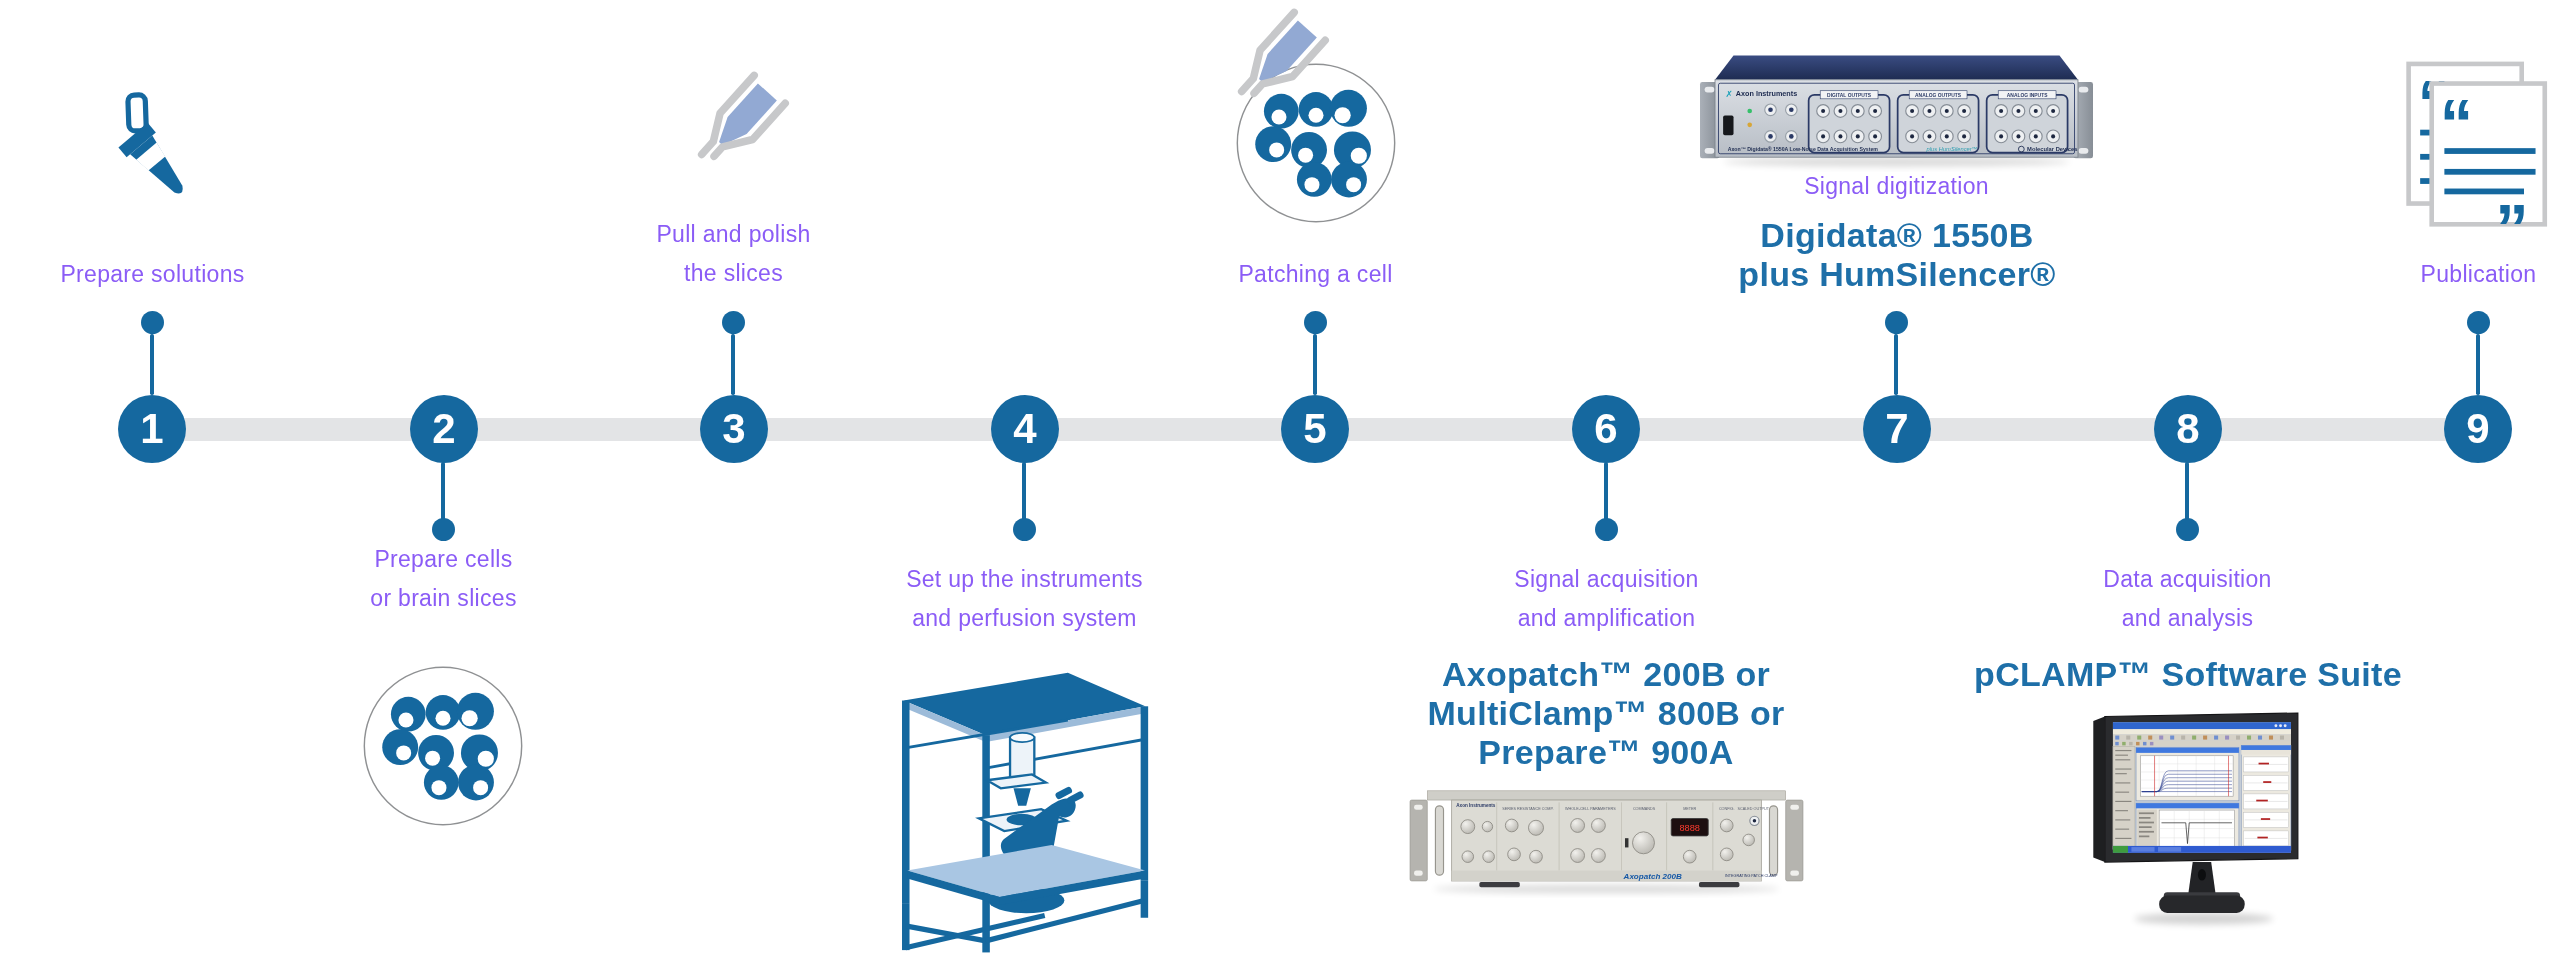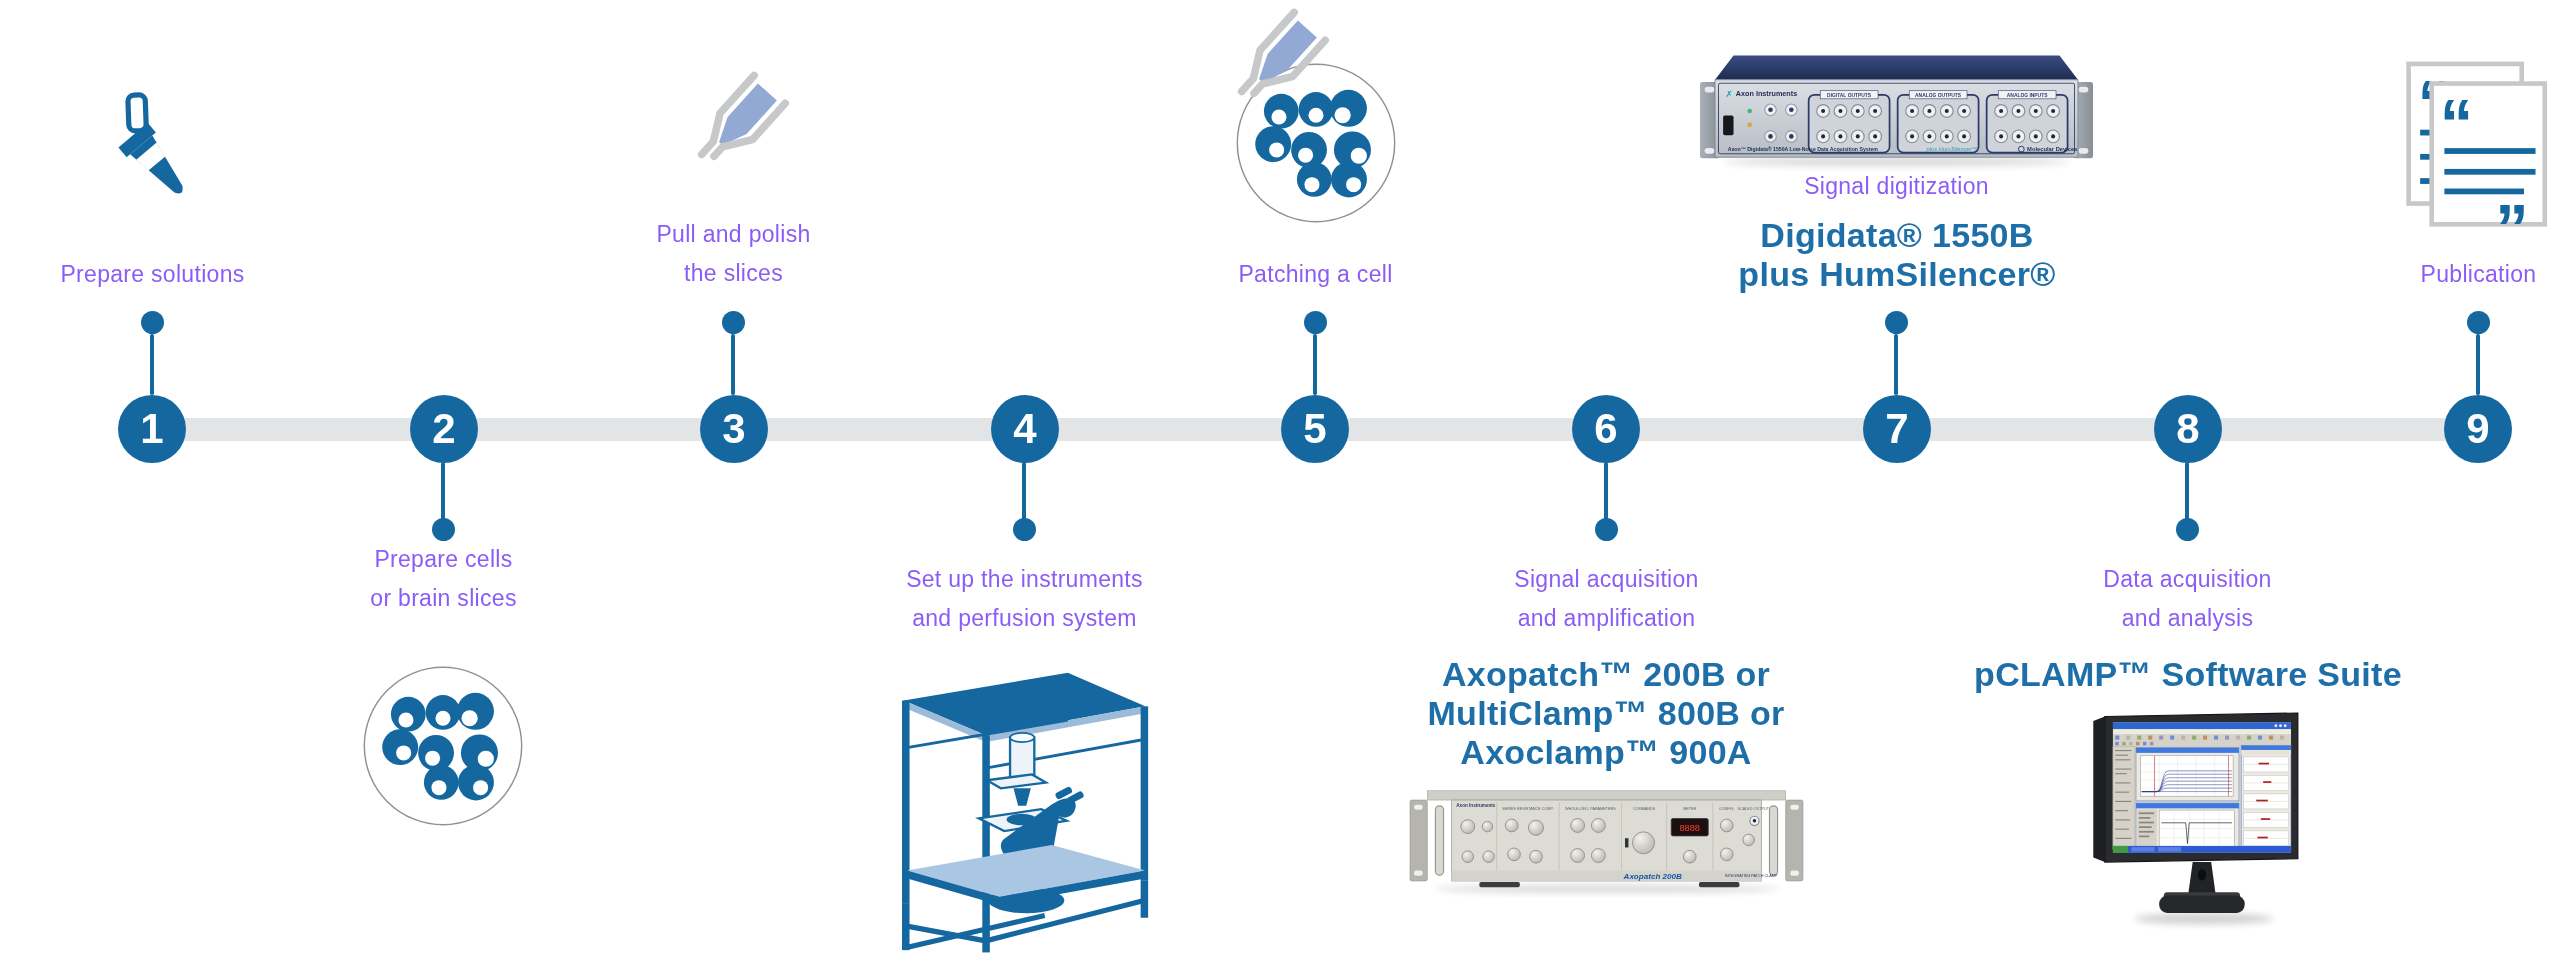--- a/index.html
+++ b/index.html
@@ -158,21 +158,21 @@
     <div>Set up the instruments</div>
     <div>and perfusion system</div>
   </div>
   <div class="abs label" style="left:1346px;top:560px;">
     <div>Signal acquisition</div>
     <div>and amplification</div>
   </div>
   <div class="abs sublabel" style="left:1334px;top:655px;">
     <div>Axopatch™ 200B or</div>
     <div>MultiClamp™ 800B or</div>
-    <div>Axoclamp™ 900A</div>
+    <div>Prepare™ 900A</div>
   </div>
   <div class="abs label" style="left:1927px;top:560px;">
     <div>Data acquisition</div>
     <div>and analysis</div>
   </div>
   <div class="abs sublabel" style="left:1916px;top:655px;text-align:center;">
     <div>pCLAMP™ Software Suite</div>
   </div>
 
   <div class="abs" style="left:87px;top:87px;">

